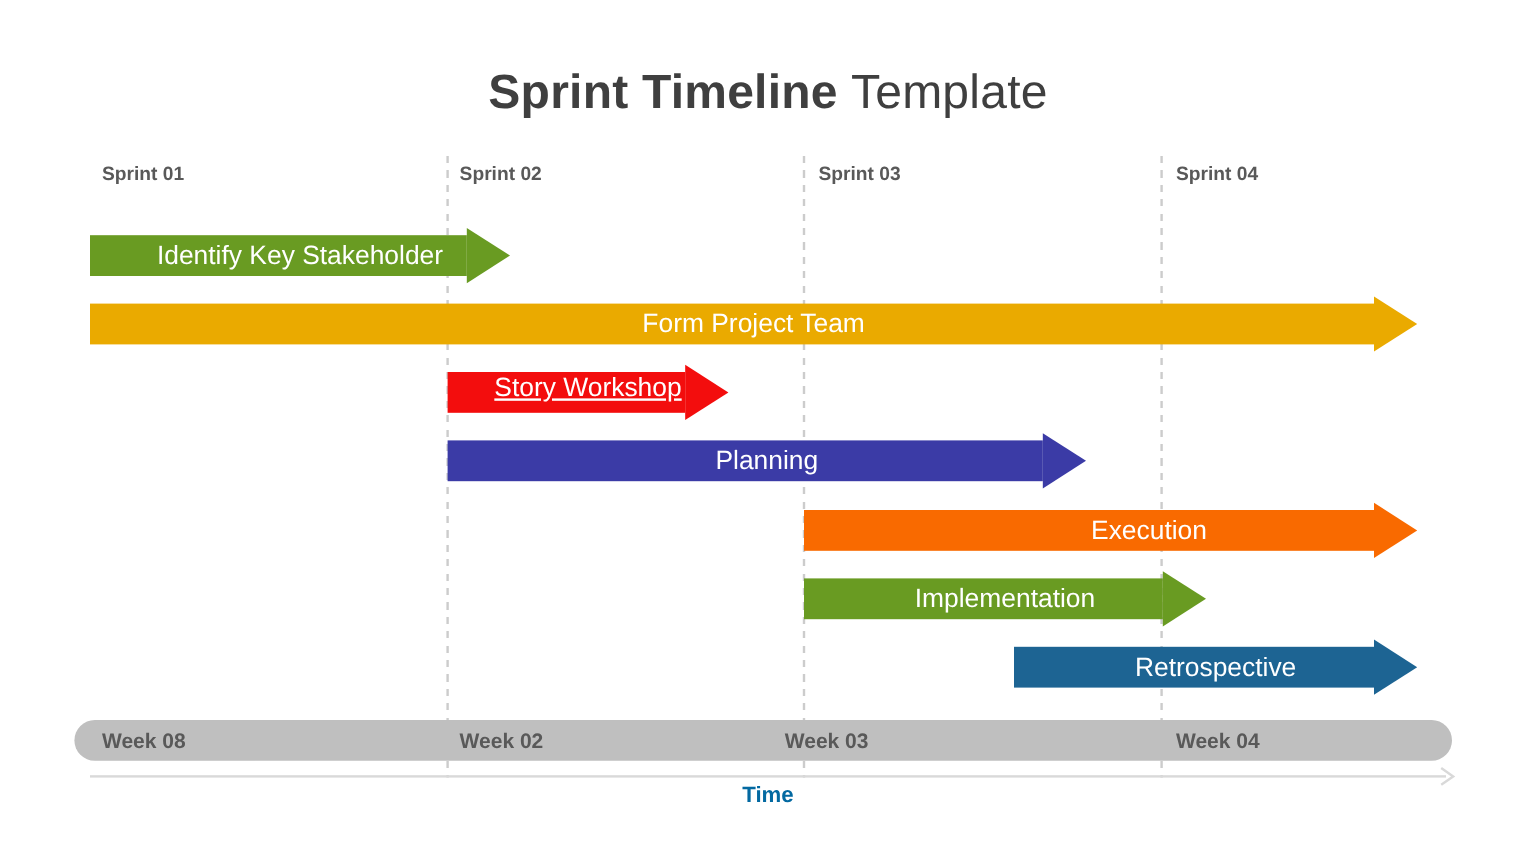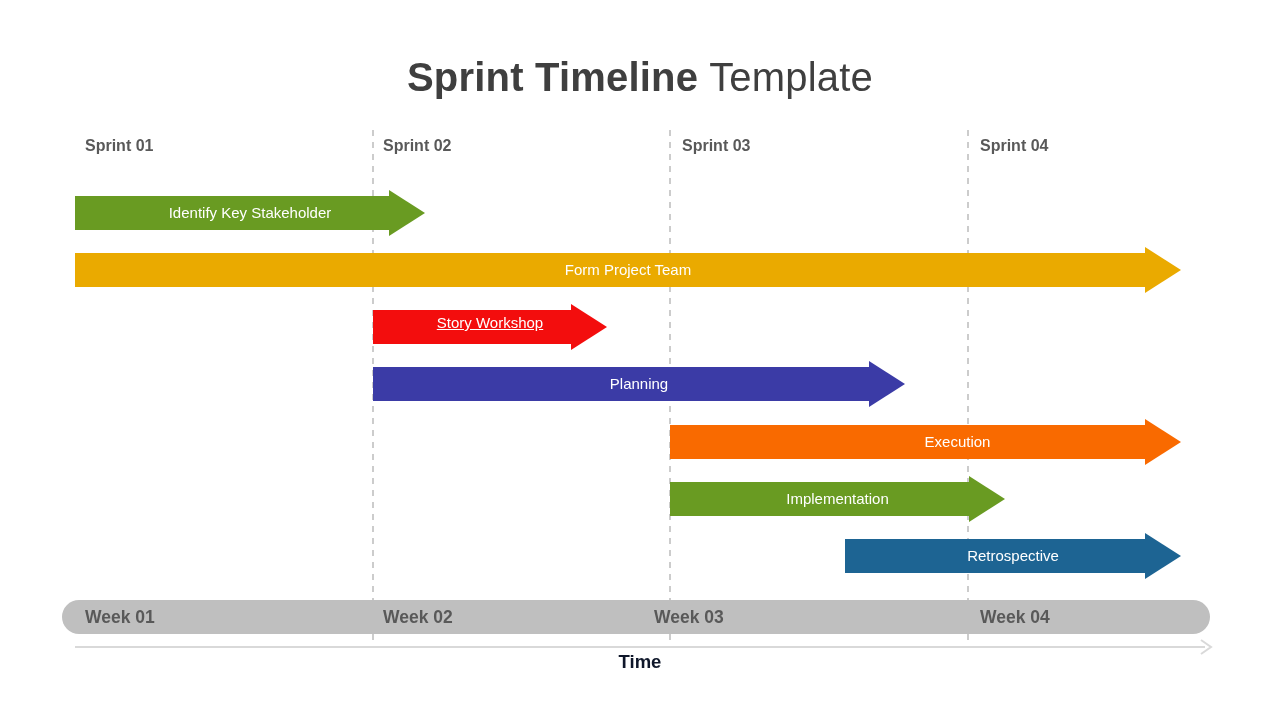--- a/index.html
+++ b/index.html
@@ -31,21 +31,21 @@
   }
 
   .task-body { position: absolute; height: 34px; }
   .task-head {
     position: absolute; width: 0; height: 0;
     border-top: 23px solid transparent;
     border-bottom: 23px solid transparent;
   }
   .task-label {
     position: absolute; height: 34px; line-height: 34px;
-    text-align: center; color: #ffffff; font-size: 15px;
+    text-align: center; color: #ffffff; font-size: 22px;
     white-space: nowrap;
   }
 
   .week-pill {
     position: absolute; left: 62px; top: 600px;
     width: 1148px; height: 34px; border-radius: 17px;
     background: #bfbfbf;
   }
   .week-label {
     position: absolute; top: 606px;
@@ -54,21 +54,21 @@
   }
 
   .axis-line {
     position: absolute; left: 75px; top: 646px;
     width: 1130px; height: 2px; background: #d9d9d9;
   }
   .axis-arrow { position: absolute; left: 1200px; top: 639px; }
 
   .time-label {
     position: absolute; top: 651px; left: 0; right: 0;
-    text-align: center; font-size: 18.5px; font-weight: 700; color: #0f172a;
+    text-align: center; font-size: 18.5px; font-weight: 700; color: #0369a1;
   }
 </style>
 </head>
 <body>
 
 <div id="stage">
 
   <div class="title">
     <span class="tb">Sprint Timeline</span><span class="tr">Template</span>
   </div>
@@ -103,21 +103,21 @@
       <div class="task-body" style="left: 670px; top: 482px; width: 299px; background: rgb(105, 155, 34);"></div>
       <div class="task-head" style="left: 969px; top: 476px; border-left: 36px solid rgb(105, 155, 34);"></div>
       <div class="task-label" style="left: 670px; top: 482px; width: 335px;">Implementation</div>
       <div class="task-body" style="left: 845px; top: 539.3px; width: 300px; background: rgb(29, 100, 147);"></div>
       <div class="task-head" style="left: 1145px; top: 533.3px; border-left: 36px solid rgb(29, 100, 147);"></div>
       <div class="task-label" style="left: 845px; top: 539.3px; width: 336px;">Retrospective</div>
     </div>
 
   <div class="week-pill"></div>
   <div id="week-labels">
-      <div class="week-label" style="left: 85px;">Week 01</div>
+      <div class="week-label" style="left: 85px;">Week 08</div>
       <div class="week-label" style="left: 383px;">Week 02</div>
       <div class="week-label" style="left: 654px;">Week 03</div>
       <div class="week-label" style="left: 980px; text-align: right;">Week 04</div>
     </div>
 
   <div class="axis-line"></div>
   <svg class="axis-arrow" width="13" height="16">
     <polyline points="1,1 11,8 1,15" stroke="#d9d9d9" stroke-width="2" fill="none"></polyline>
   </svg>
   <div class="time-label">Time</div>

